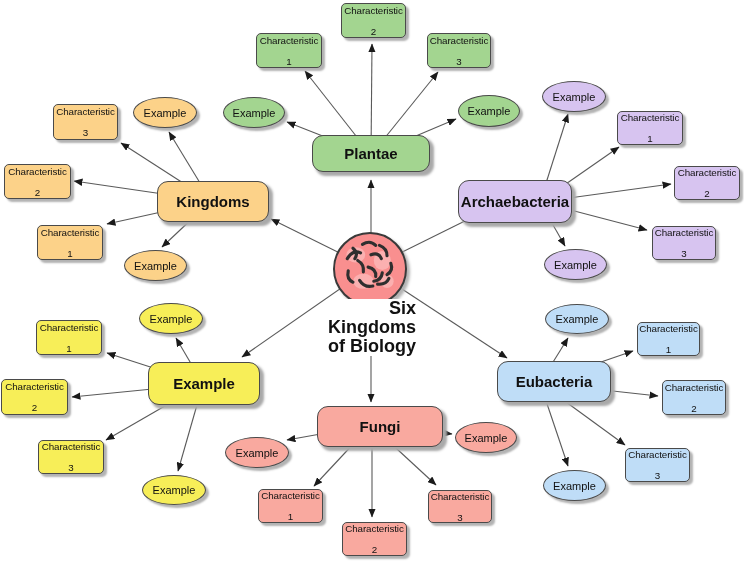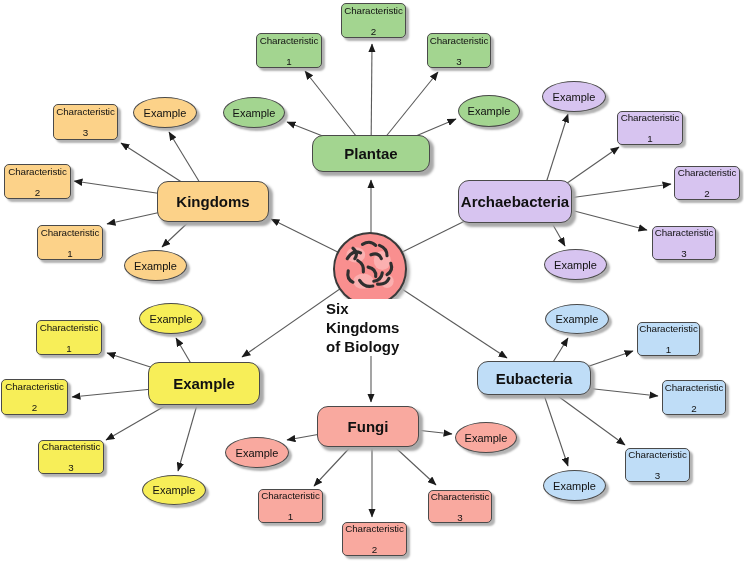--- a/index.html
+++ b/index.html
@@ -23,22 +23,22 @@
   .k-protista{background:#f7ee58;}
   .k-fungi{background:#f9a99f;}
   .k-eubacteria{background:#bfddf7;}
   #center-circle{
     position:absolute;z-index:2;left:333px;top:232px;width:74px;height:74px;
     border-radius:50%;background:#f98f8f;border:2px solid #3a3a3a;
     box-shadow:3px 3px 3px #b3b3b3;box-sizing:border-box;overflow:hidden;
   }
   #center-label{
     position:absolute;z-index:3;left:326px;top:299px;width:90px;
-    background:#ffffff;font-weight:700;font-size:15px;line-height:19px;
-    text-align:left;white-space:pre-line;
+    background:#ffffff;font-weight:700;font-size:18px;line-height:19px;
+    text-align:right;white-space:pre-line;
   }
 </style>
 </head>
 <body>
 
 <svg id="edges" width="744" height="563">
   <defs>
     <marker id="ah" viewBox="0 0 9 7" markerWidth="9.5" markerHeight="7.5" refX="8" refY="3.5" orient="auto" markerUnits="userSpaceOnUse">
       <path d="M0,0 L8.5,3.5 L0,7 z" fill="#1a1a1a"></path>
     </marker>
@@ -197,21 +197,21 @@
   </div>
 <div class="node box k-protista" style="left:1px;top:379px;width:67px;height:36px">
   <span>Characteristic
 2</span>
   </div>
 <div class="node box k-protista" style="left:38px;top:440px;width:66px;height:34px">
   <span>Characteristic
 3</span>
   </div>
 
-<div class="node kingdom k-fungi" style="left:317px;top:406px;width:102px;height:41px">
+<div class="node kingdom k-fungi" style="left:317px;top:406px;width:126px;height:41px">
   <span>Fungi</span>
   </div>
 <div class="node ell k-fungi" style="left:225px;top:437px;width:64px;height:31px">
   <span>Example</span>
   </div>
 <div class="node ell k-fungi" style="left:455px;top:422px;width:62px;height:31px">
   <span>Example</span>
   </div>
 <div class="node box k-fungi" style="left:258px;top:489px;width:65px;height:34px">
   <span>Characteristic
@@ -219,21 +219,21 @@
   </div>
 <div class="node box k-fungi" style="left:342px;top:522px;width:65px;height:34px">
   <span>Characteristic
 2</span>
   </div>
 <div class="node box k-fungi" style="left:428px;top:490px;width:64px;height:33px">
   <span>Characteristic
 3</span>
   </div>
 
-<div class="node kingdom k-eubacteria" style="left:477px;top:361px;width:114px;height:34px">
+<div class="node kingdom k-eubacteria" style="left:497px;top:361px;width:114px;height:41px">
   <span>Eubacteria</span>
   </div>
 <div class="node ell k-eubacteria" style="left:545px;top:304px;width:64px;height:30px">
   <span>Example</span>
   </div>
 <div class="node ell k-eubacteria" style="left:543px;top:470px;width:63px;height:31px">
   <span>Example</span>
   </div>
 <div class="node box k-eubacteria" style="left:637px;top:322px;width:63px;height:34px">
   <span>Characteristic

